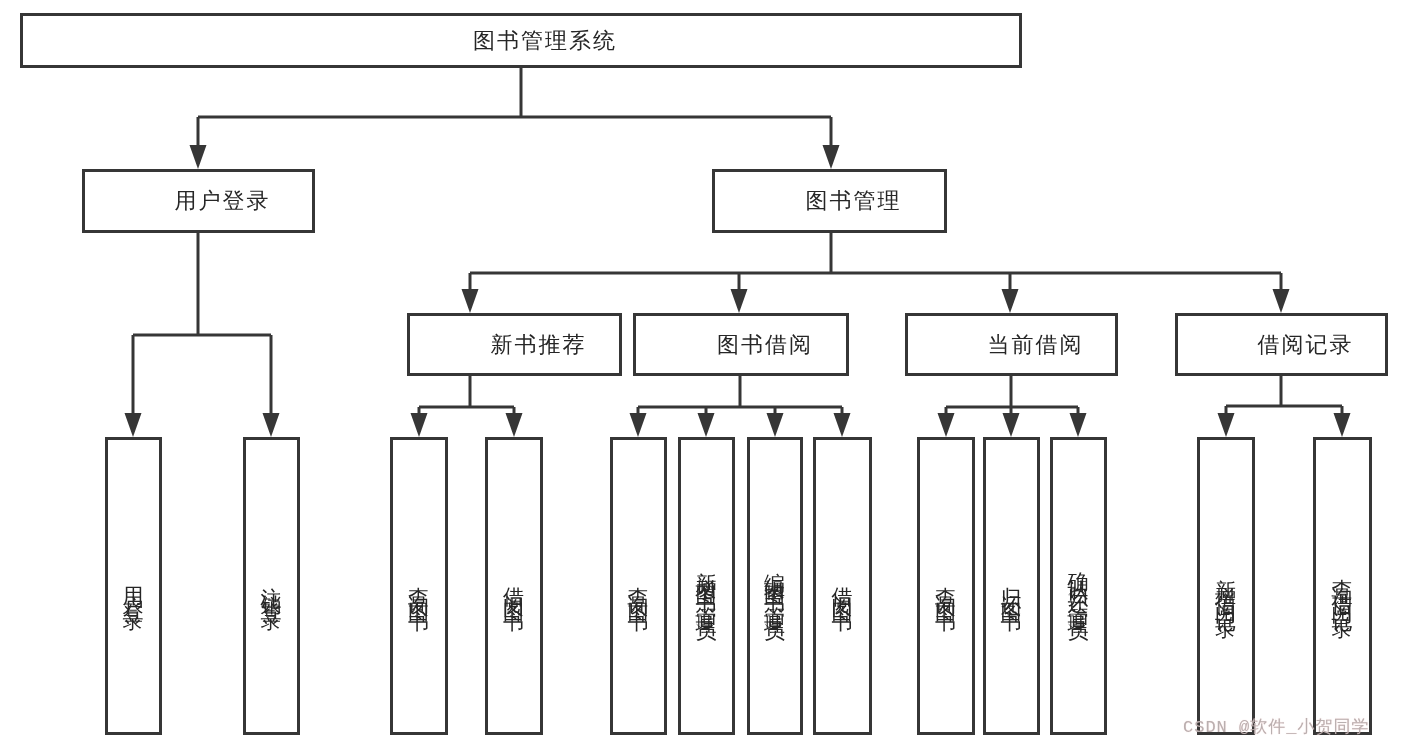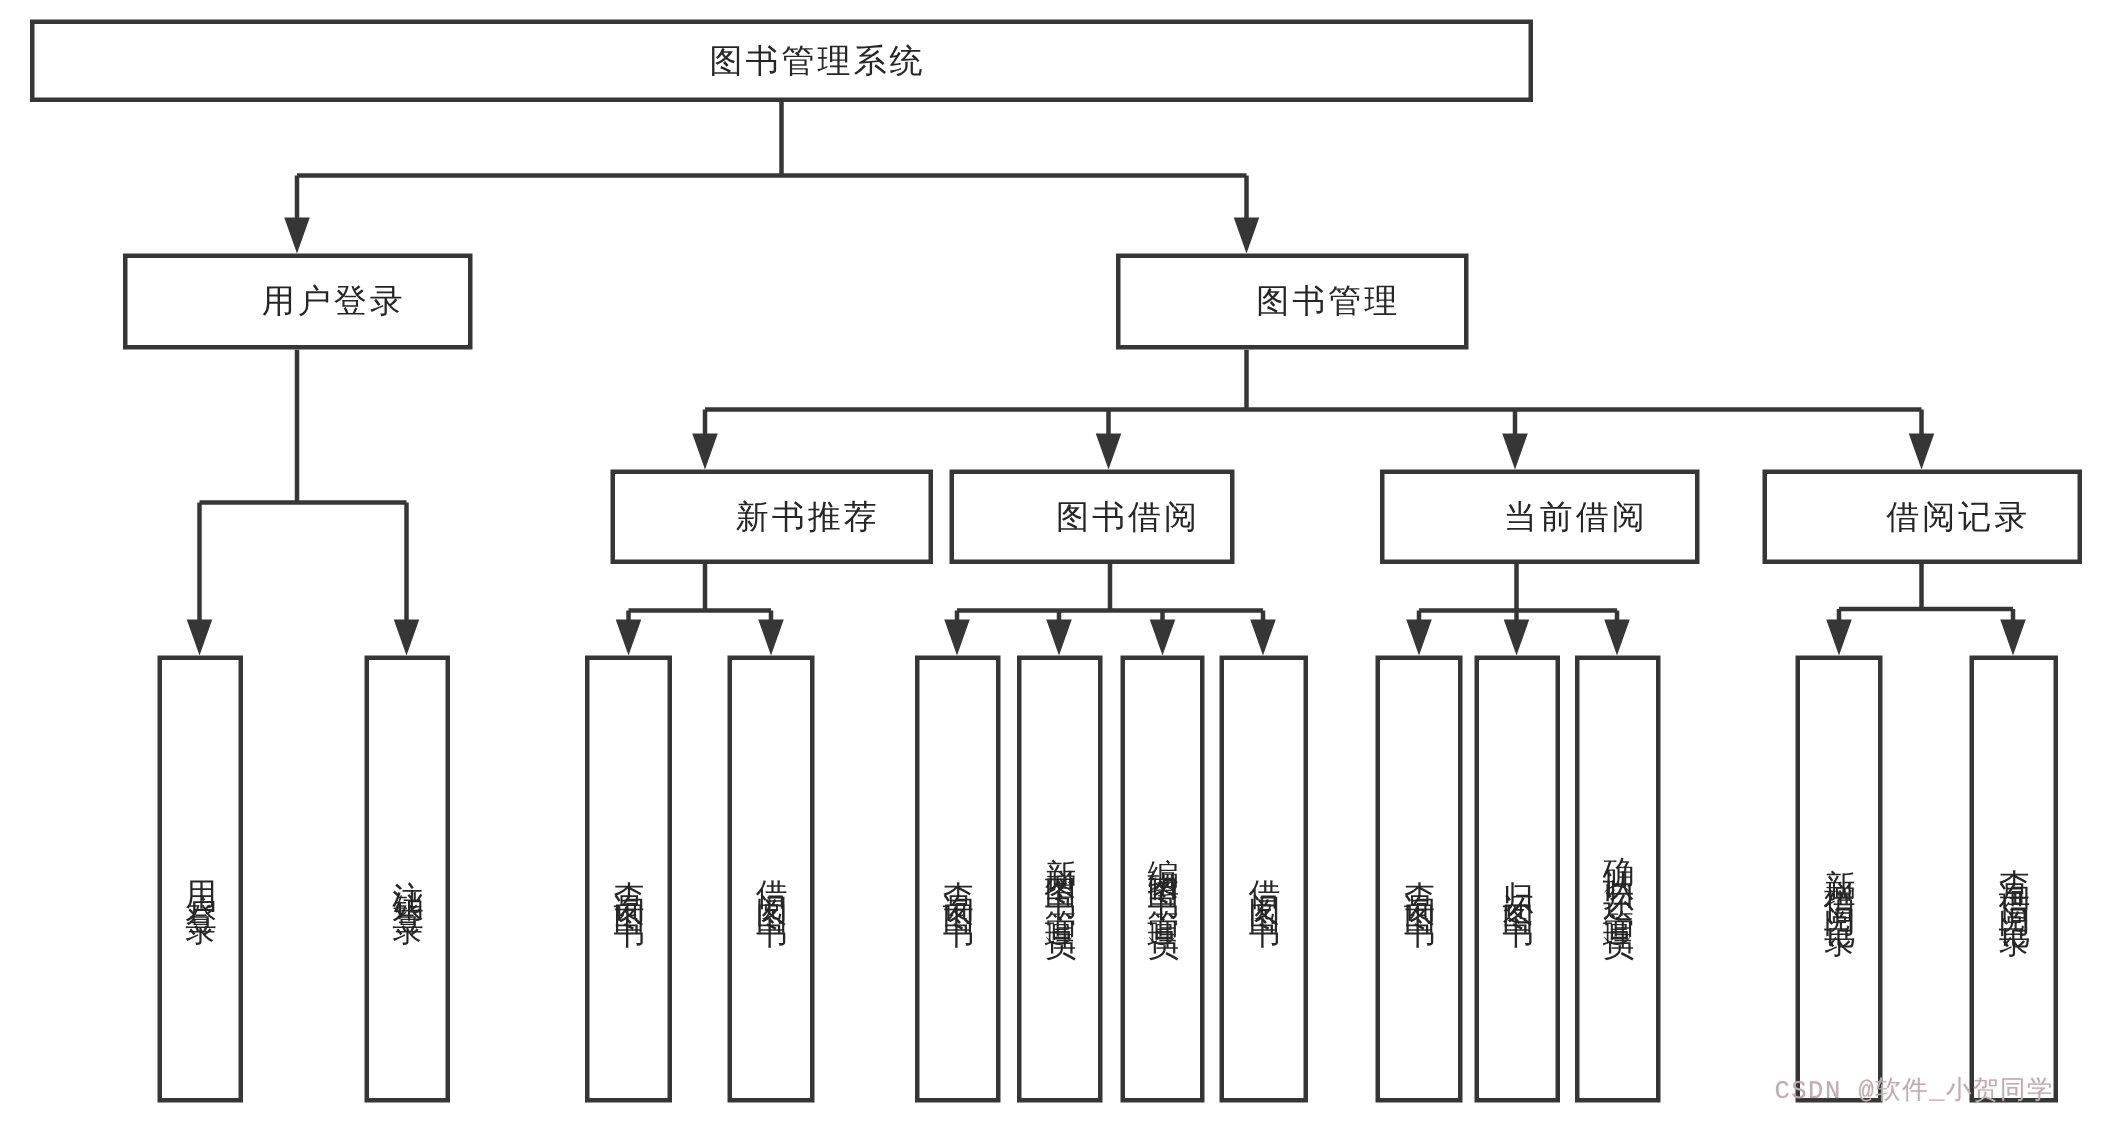--- a/index.html
+++ b/index.html
@@ -99,25 +99,25 @@
       <polygon points="937.5,413 954.5,413 946,437" fill="#363636"></polygon>
       <polygon points="1002.5,413 1019.5,413 1011,437" fill="#363636"></polygon>
       <polygon points="1069.5,413 1086.5,413 1078,437" fill="#363636"></polygon>
       <polygon points="1217.5,413 1234.5,413 1226,437" fill="#363636"></polygon>
       <polygon points="1333.5,413 1350.5,413 1342,437" fill="#363636"></polygon>
     </svg>
 
   <div class="node h-node" style="left:20px;top:13px;width:1002px;height:55px;">图书管理系统</div>
 
   <div class="node h-node" style="left:82px;top:169px;width:233px;height:64px;">用户登录</div>
-  <div class="node h-node" style="left:712px;top:169px;width:235px;height:64px;margin-left:32px;">图书管理</div>
+  <div class="node h-node" style="left:712px;top:169px;width:235px;height:64px;">图书管理</div>
 
   <div class="node h-node" style="left:363px;top:313px;width:215px;height:63px;margin-left:44px;">新书推荐</div>
-  <div class="node h-node" style="left:633px;top:313px;width:190px;height:63px;">图书借阅</div>
-  <div class="node h-node" style="left:905px;top:313px;width:213px;height:63px;margin-left:15px;">当前借阅</div>
+  <div class="node h-node" style="left:633px;top:313px;width:216px;height:63px;">图书借阅</div>
+  <div class="node h-node" style="left:905px;top:313px;width:213px;height:63px;">当前借阅</div>
   <div class="node h-node" style="left:1175px;top:313px;width:213px;height:63px;">借阅记录</div>
 
   <div class="node v-node" style="left:105px;top:437px;width:57px;height:298px;">
     <span>用户登录</span>
   </div>
   <div class="node v-node" style="left:243px;top:437px;width:57px;height:298px;">
     <span>注销登录</span>
   </div>
 
   <div class="node v-node" style="left:390px;top:437px;width:58px;height:298px;">

